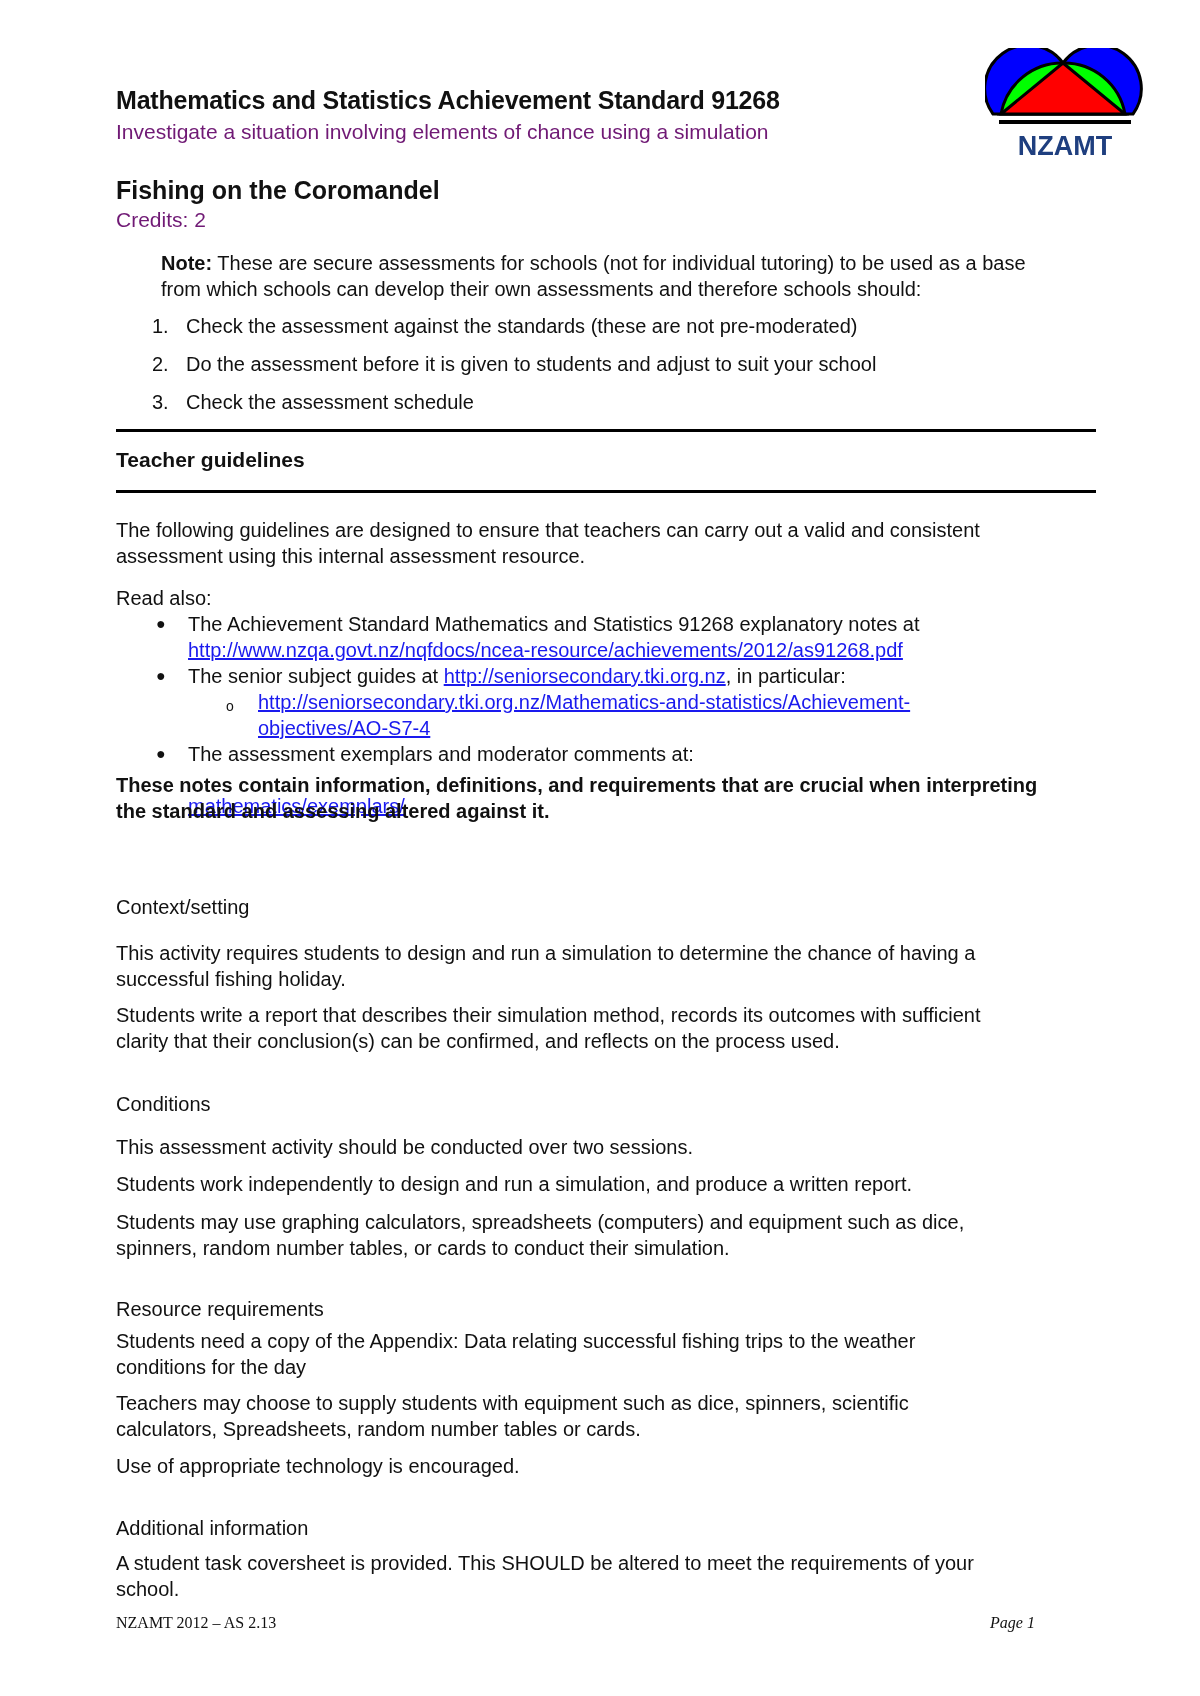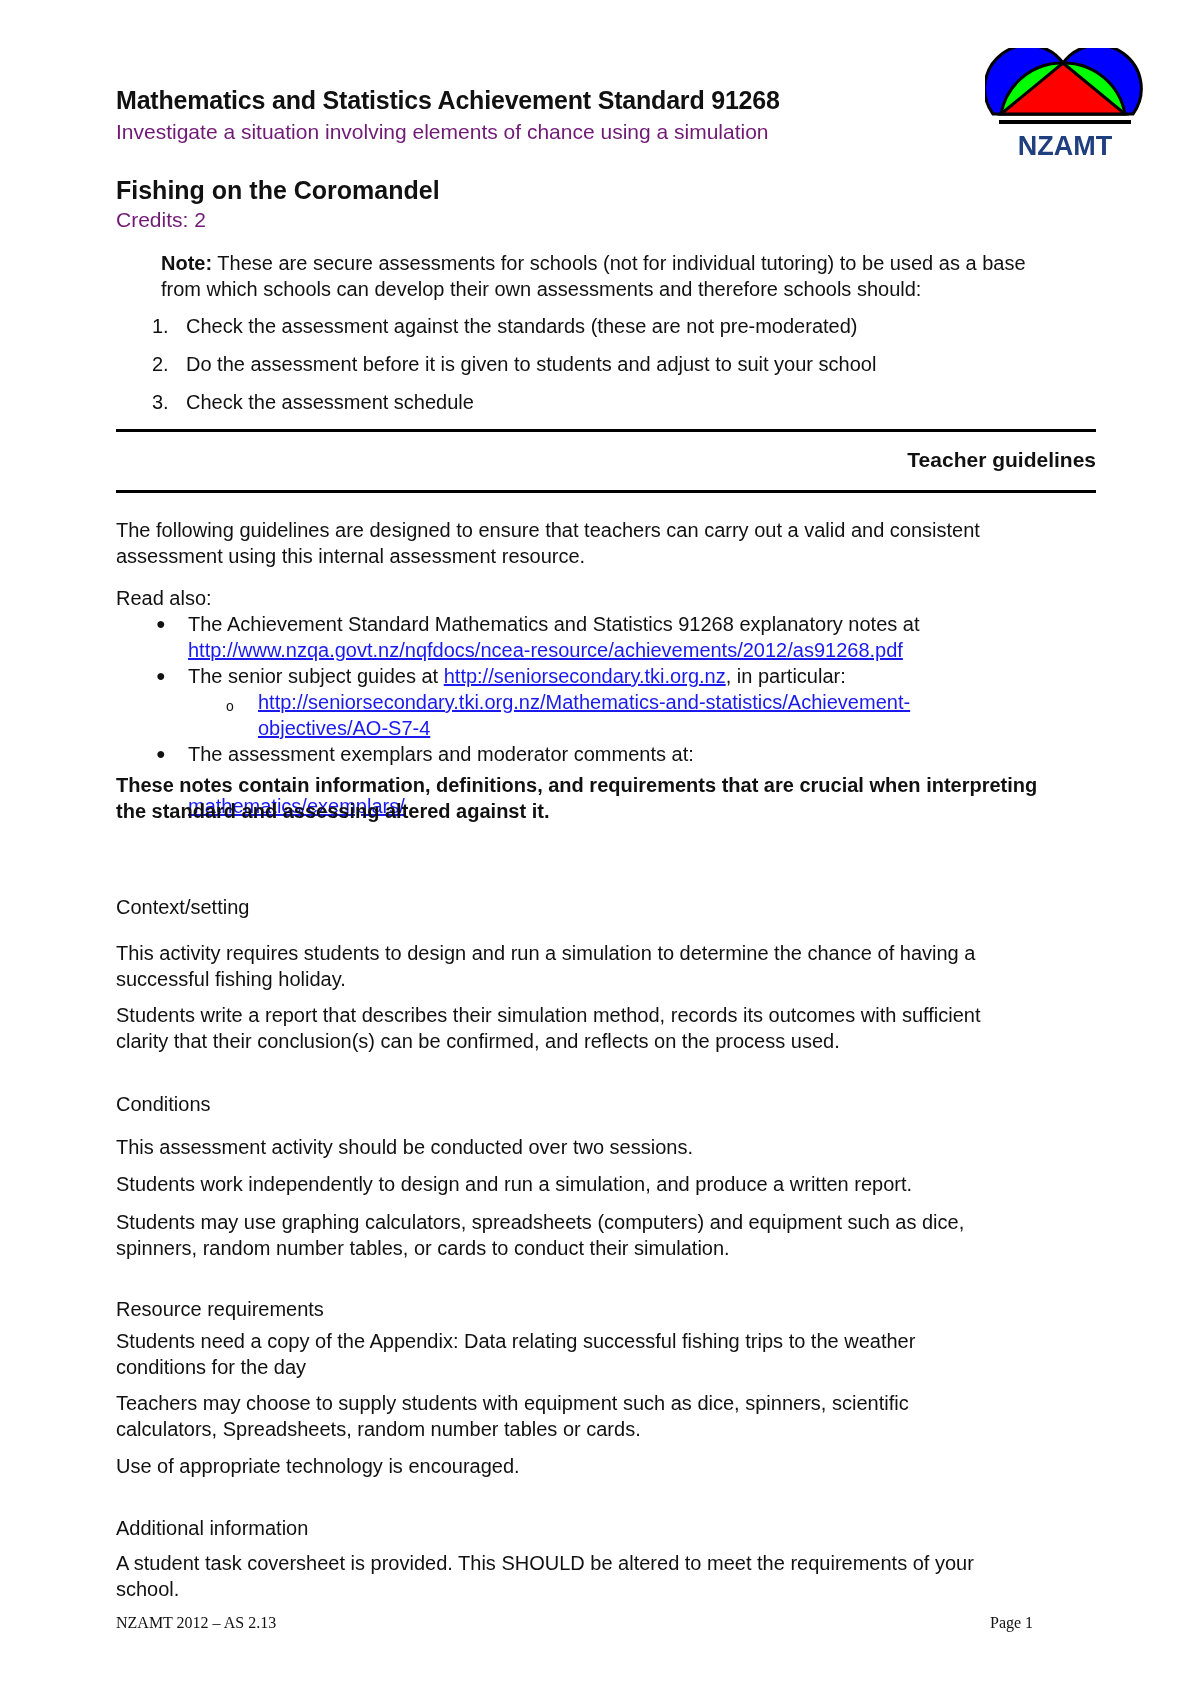--- a/index.html
+++ b/index.html
@@ -40,21 +40,21 @@
 
 <div class="abs txt" style="left:113px; top:250px; width:990px;margin-left:48px;">
   <b>Note:</b><span> These are secure assessments for schools (not for individual tutoring) to be used as a base</span><br>
   <span>from which schools can develop their own assessments and therefore schools should:</span>
 </div>
 <div class="abs txt" style="left:152px; top:313px;"><span class="num">1.</span><span>Check the assessment against the standards (these are not pre-moderated)</span></div>
 <div class="abs txt" style="left:152px; top:351px;"><span class="num">2.</span><span>Do the assessment before it is given to students and adjust to suit your school</span></div>
 <div class="abs txt" style="left:152px; top:389px;"><span class="num">3.</span><span>Check the assessment schedule</span></div>
 
 <div class="rule" style="top:429px;"></div>
-<div class="abs" style="left:116px; top:448px; width:980px; text-align:right; font-size:21px; font-weight:bold;">Teacher guidelines</div>
+<div class="abs" style="left:116px; top:448px; width:980px; text-align:left; font-size:21px; font-weight:bold;">Teacher guidelines</div>
 <div class="rule" style="top:490px;"></div>
 
 <div class="abs txt" style="left:116px; top:517px;">
   <span>The following guidelines are designed to ensure that teachers can carry out a valid and consistent</span><br><span>assessment using this internal assessment resource.</span>
 </div>
 <div class="abs txt" style="left:116px; top:585px;">Read also:</div>
 
 <div class="abs txt" style="left:116px; top:611px; width:980px; height:250px;">
   <span class="bullet" style="top:0;">●</span>
   <div class="abs" style="left:72px; top:0;">
@@ -105,13 +105,13 @@
   <span>Teachers may choose to supply students with equipment such as dice, spinners, scientific</span><br><span>calculators, Spreadsheets, random number tables or cards.</span>
 </div>
 <div class="abs txt" style="left:116px; top:1453px;">Use of appropriate technology is encouraged.</div>
 
 <div class="abs sec" style="left:116px; top:1517px;">Additional information</div>
 <div class="abs txt" style="left:116px; top:1550px;">
   <span>A student task coversheet is provided. This SHOULD be altered to meet the requirements of your</span><br><span>school.</span>
 </div>
 
 <div class="abs footer" style="left:116px; top:1614px;">NZAMT 2012 – AS 2.13</div>
-<div class="abs footer" style="left:990px; top:1614px;">Page 1</div>
+<div class="abs footer" style="left:990px; top:1614px;font-style:italic;">Page 1</div>
 
 </body></html>

